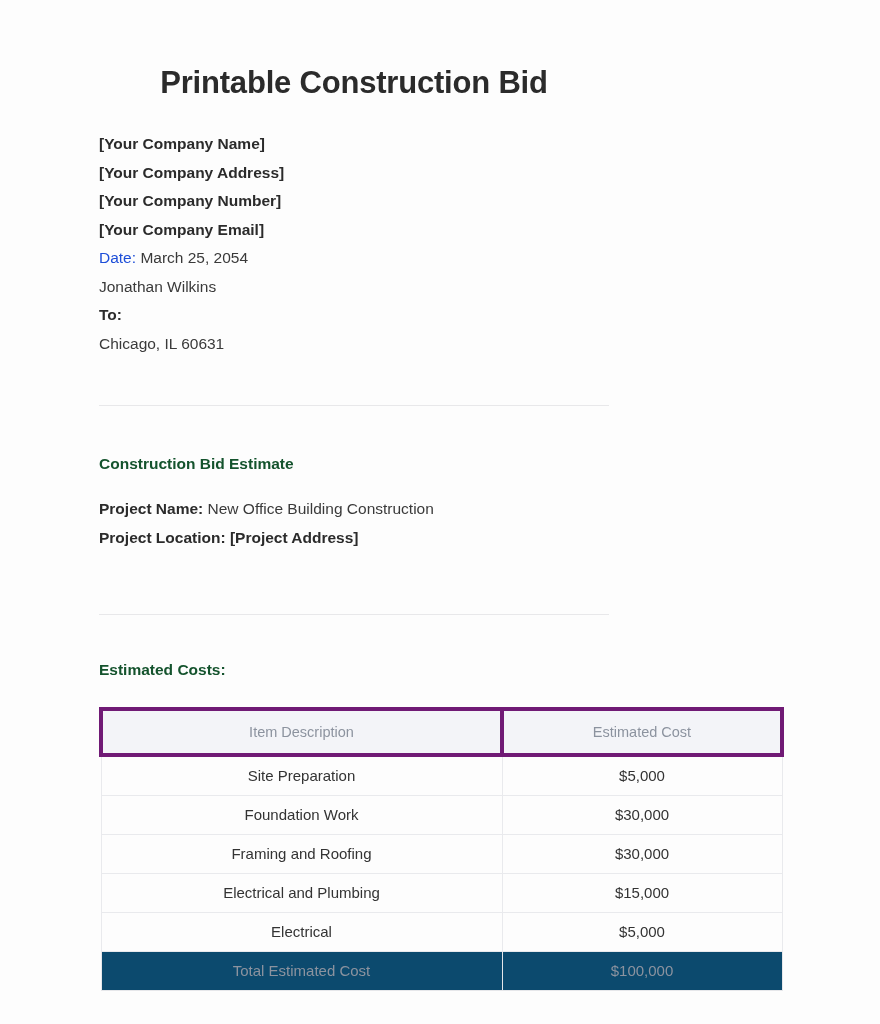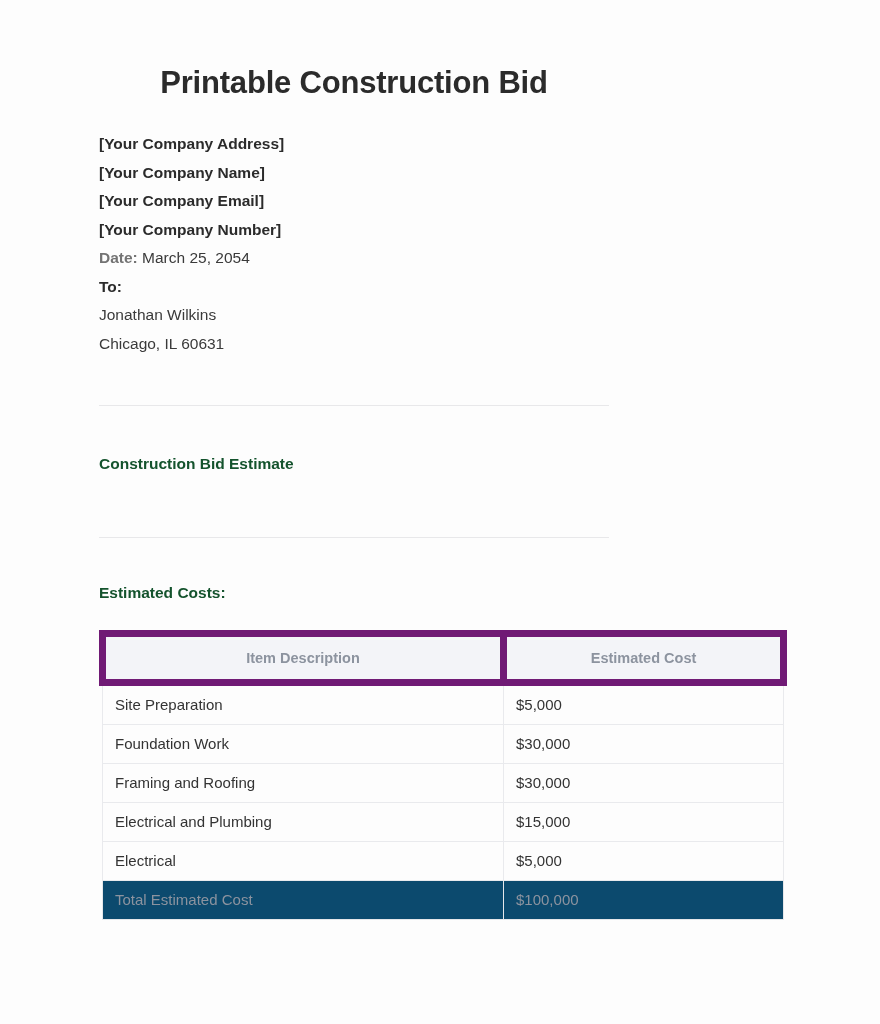--- a/index.html
+++ b/index.html
@@ -43,22 +43,22 @@
   .party-line {
     font-size: 15.5px;
     line-height: 28.5px;
     color: #3a3a3a;
   }
   .party-line.bold {
     font-weight: bold;
     color: #2b2b2b;
   }
   .party-line .lbl {
-    font-weight: bold;
-    color: #737373;
+    font-weight: normal;
+    color: #1d4ed8;
   }
 
   
   .divider {
     height: 1px;
     background: #e8e8ea;
     border: 0;
     margin: 0;
   }
   .divider.d1 { margin-top: 47px; }
@@ -97,65 +97,73 @@
     table-layout: fixed;
     border: 1px solid #e6e7ea;
   }
   .cost-table col.c1 { width: 401px; }
   .cost-table col.c2 { width: 280px; }
 
   .cost-table th {
     background: #f3f4f8;
     color: #8c939f;
     font-size: 14.5px;
-    font-weight: bold;
+    font-weight: normal;
     text-align: center;
     padding: 12px 10px;
-    border: 7px solid #701a75;
+    border: 4px solid #701a75;
     line-height: 18px;
   }
   .cost-table td {
     font-size: 15px;
     color: #333333;
     padding: 10px 12px;
     border: 1px solid #e9eaed;
     line-height: 18px;
     height: 17px;
+    text-align: center;
   }
   .cost-table tr.total-row td {
     background: #0c4a6e;
     color: #8c939f;
     border-color: #e6e7ea;
   }
 </style>
 </head>
 <body>
 
 <div class="page">
 
   <h1 class="doc-title">Printable Construction Bid</h1>
 
   <div class="party-block">
+    <div class="party-line bold">[Your Company Name]</div>
     <div class="party-line bold">[Your Company Address]</div>
-    <div class="party-line bold">[Your Company Name]</div>
+    <div class="party-line bold">[Your Company Number]</div>
     <div class="party-line bold">[Your Company Email]</div>
-    <div class="party-line bold">[Your Company Number]</div>
     <div class="party-line">
       <span class="lbl">Date:</span>
       <span>March 25, 2054</span>
     </div>
+    <div class="party-line">Jonathan Wilkins</div>
     <div class="party-line bold">To:</div>
-    <div class="party-line">Jonathan Wilkins</div>
     <div class="party-line">Chicago, IL 60631</div>
   </div>
 
   <hr class="divider d1">
 
   <div class="section-heading sec-estimate">Construction Bid Estimate</div>
 
+  <div class="project-lines">
+    <div class="project-line">
+      <span class="lbl">Project Name:</span>
+      <span>New Office Building Construction</span>
+    </div>
+    <div class="project-line all-bold">Project Location: [Project Address]</div>
+  </div>
 
   <hr class="divider d2">
 
   <div class="section-heading sec-costs">Estimated Costs:</div>
 
   <table class="cost-table">
     <colgroup>
       <col class="c1">
       <col class="c2">
     </colgroup>

